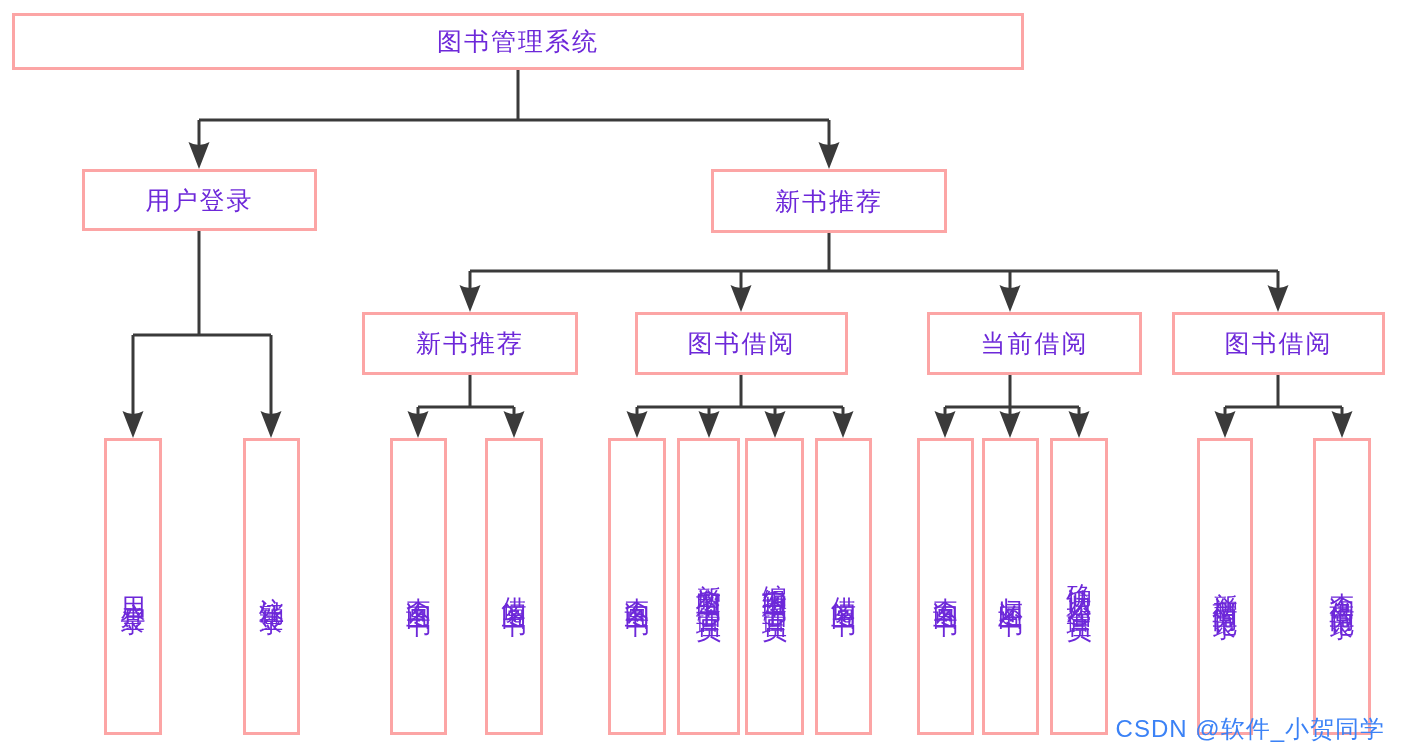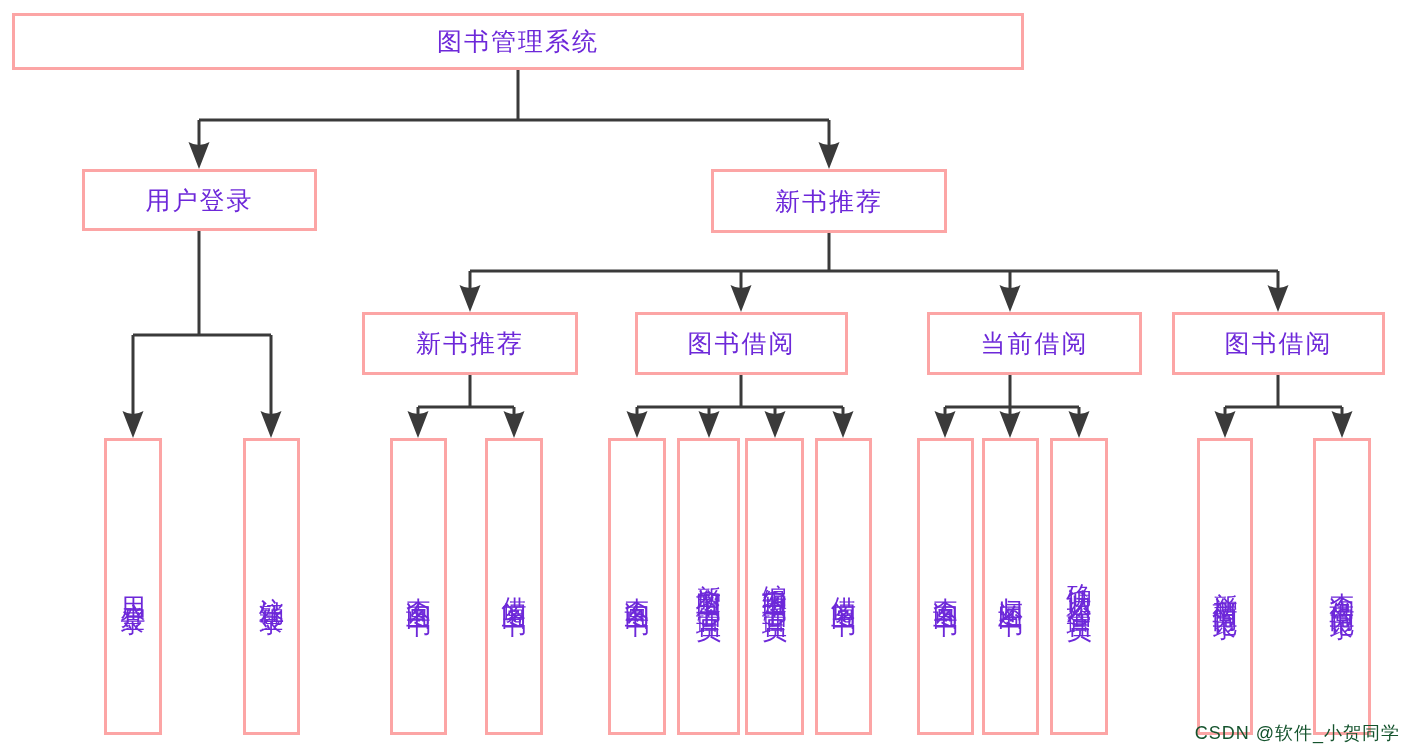--- a/index.html
+++ b/index.html
@@ -30,24 +30,24 @@
   }
   .v-node{
     writing-mode:vertical-rl;
     text-orientation:mixed;
     font-size:25px;
     letter-spacing:5px;
     line-height:1;
   }
   .watermark{
     position:absolute;
-    right:5px;
+    right:20px;
     bottom:2px;
-    font-size:18px;
-    color:#14532d;
+    font-size:24px;
+    color:#3b82f6;
     letter-spacing:1px;
     z-index:5;
     white-space:nowrap;
   }
 </style>
 </head>
 <body>
 
 <div class="canvas">
 

